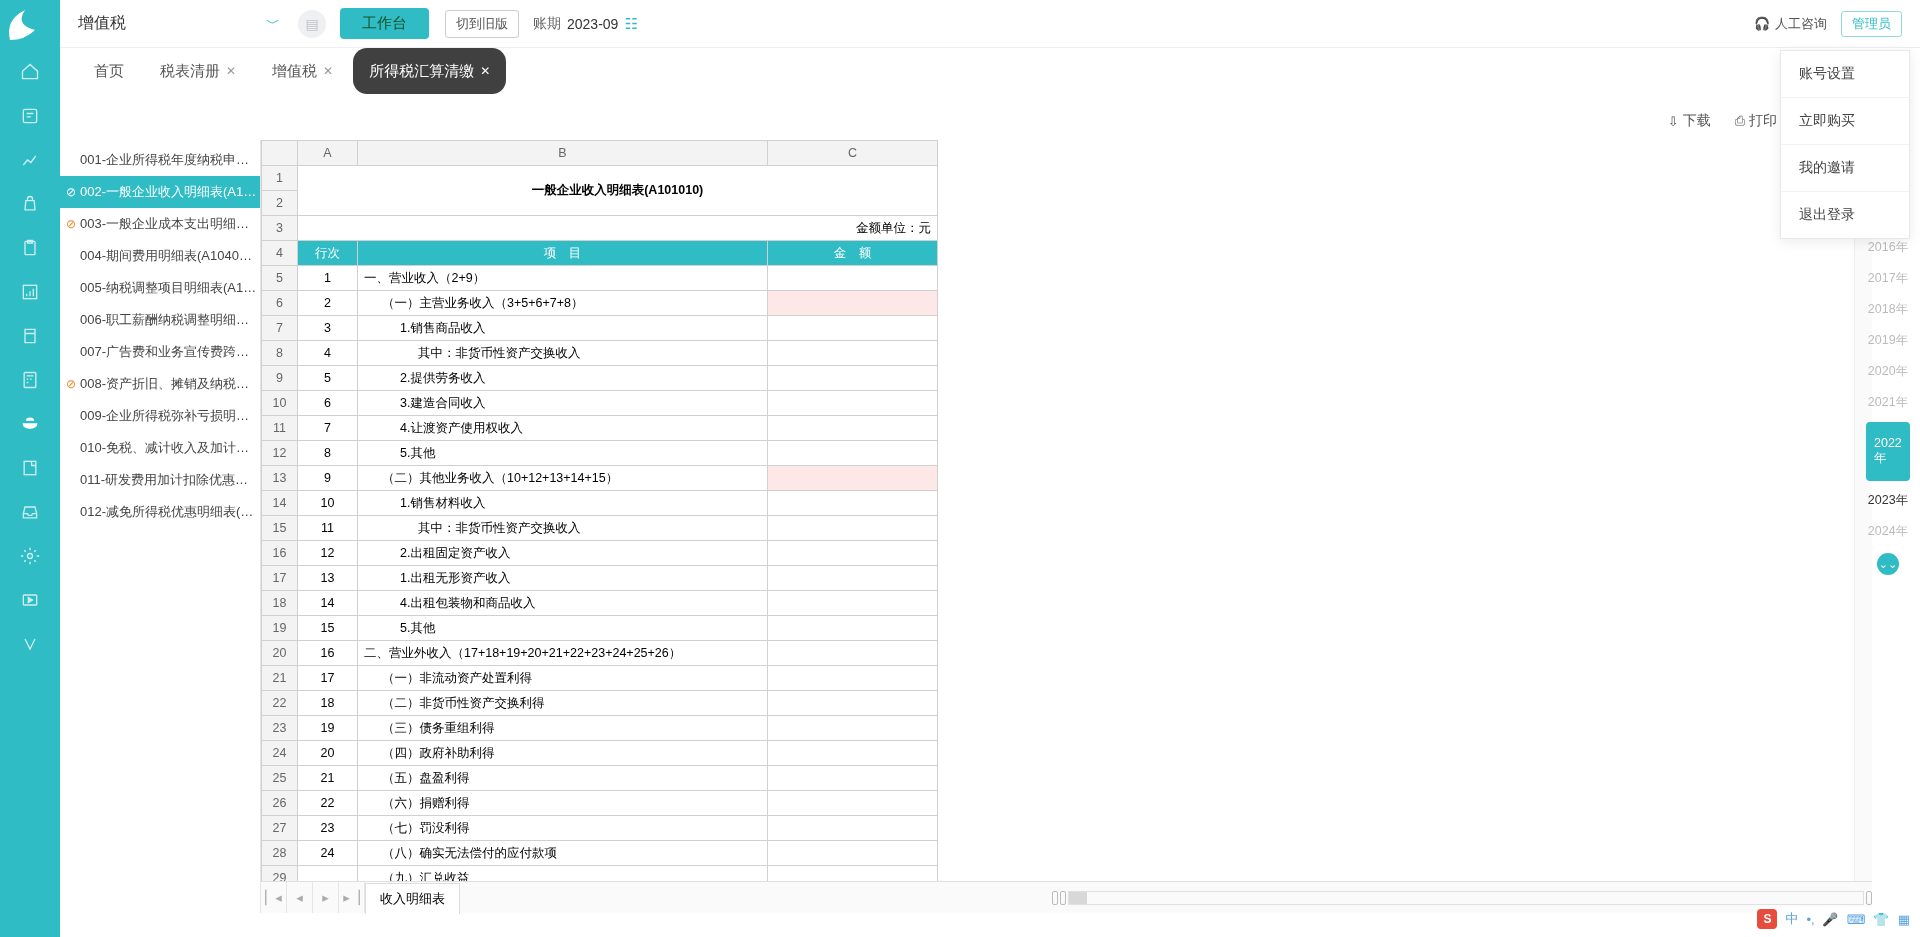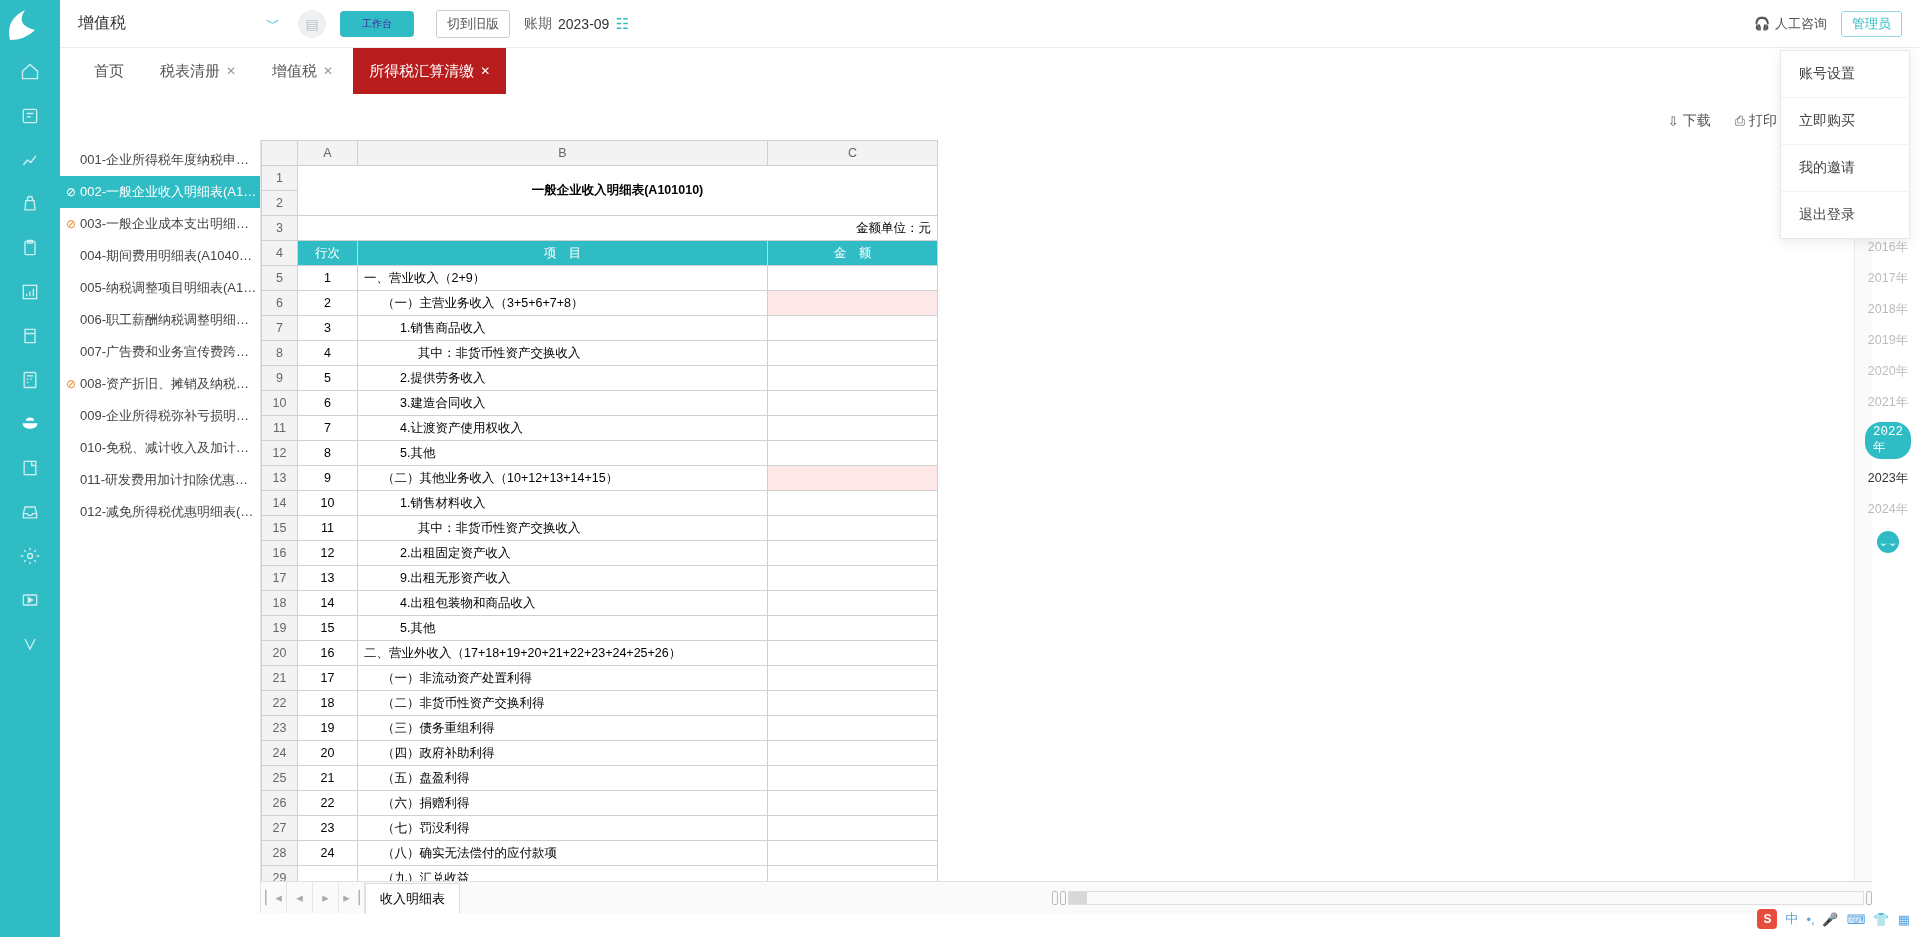--- a/index.html
+++ b/index.html
@@ -10,34 +10,34 @@
 .rail .logo { width:60px; height:50px; display:flex; align-items:center; justify-content:center; color:#fff; font-size:22px; }
 .rail .ri { width:60px; height:44px; display:flex; align-items:center; justify-content:center; color:#e8f8f9; opacity:.85; font-size:18px; }
 .rail .ri.active { color:#fff; opacity:1; }
 .rail .ri svg { width:20px; height:20px; fill:none; stroke:currentColor; stroke-width:1.6; }
 
 
 .topbar { position:absolute; left:60px; top:0; right:0; height:48px; display:flex; align-items:center; padding:0 18px; border-bottom:1px solid #eee; background:#fff; }
 .brand-sel { font-size:16px; color:#333; min-width:220px; display:flex; align-items:center; }
 .brand-sel .chev { color:#2fbcc4; margin-left:auto; margin-right:18px; font-size:14px; }
 .circ-btn { width:28px; height:28px; border-radius:50%; background:#eef0f2; color:#bfc4c9; display:flex; align-items:center; justify-content:center; font-size:14px; margin-right:14px; }
-.btn-workbench { background:#2fbcc4; color:#4c1d95; border:none; border-radius:4px; padding:6px 22px; font-size:10px; margin-right:22px; }
+.btn-workbench { background:#2fbcc4; color:#14532d; border:none; border-radius:4px; padding:6px 22px; font-size:15px; margin-right:16px; }
 .btn-outline { border:1px solid #ccc; background:#fff; color:#555; border-radius:3px; padding:4px 10px; font-size:13px; margin-right:14px; }
 .period-label { font-size:14px; color:#666; margin-right:6px; }
 .period-val { font-size:14px; color:#333; margin-right:6px; }
 .cal-ico { color:#2fbcc4; font-size:15px; }
 .top-right { margin-left:auto; display:flex; align-items:center; gap:14px; }
 .support { display:flex; align-items:center; gap:4px; font-size:13px; color:#555; }
 .admin-btn { border:1px solid #8fd8dc; color:#2fbcc4; border-radius:3px; padding:3px 10px; font-size:13px; }
 
 
 .tabs { position:absolute; left:60px; top:48px; right:0; height:46px; display:flex; align-items:center; padding-left:18px; gap:4px; background:#fff; }
 .tab { padding:0 16px; height:46px; display:flex; align-items:center; font-size:15px; color:#555; gap:6px; }
 .tab .x { font-size:12px; color:#999; }
-.tab.active { background:#b91c1c; color:#fff; }
+.tab.active { background:#404040; color:#fff;border-radius:14px; }
 .tab.active .x { color:#fff; }
 
 
 .content { position:absolute; left:60px; top:94px; right:48px; bottom:0; }
 
 
 .warnrow { display:flex; align-items:flex-start; padding:14px 18px 10px; }
 .warn { color:#e05050; font-size:13px; line-height:1.5; max-width:820px; }
 .tool-actions { margin-left:auto; display:flex; gap:24px; align-items:center; padding-top:4px; padding-right:10px; }
 .ta { font-size:14px; color:#555; display:flex; align-items:center; gap:4px; }
@@ -76,21 +76,21 @@
 .sf-tab { border:1px solid #ddd; border-bottom:none; background:#fff; padding:0 14px; line-height:30px; margin-left:0; position:relative; top:1px; }
 .sf-scroll { margin-left:auto; display:flex; align-items:center; width:820px; height:18px; }
 .sf-scroll .dot { width:6px; border:1px solid #bbb; border-radius:2px; height:14px; }
 .sf-scroll .track { flex:1; height:14px; border:1px solid #e0e0e0; margin:0 2px; position:relative; }
 .sf-scroll .thumb { position:absolute; left:0; top:0; width:18px; height:12px; background:#d8d8d8; }
 
 
 .year-rail { position:absolute; right:10px; top:236px; width:44px; display:flex; flex-direction:column; gap:8px; align-items:center; }
 .yr { font-size:12.5px; color:#bbb; padding:3px 0; }
 .yr.current { color:#333; font-weight:500; }
-.yr.sel { background:#2fbcc4; color:#fff; border-radius:16px; padding:3px 8px;font-family:Liberation Mono, monospace; }
+.yr.sel { background:#2fbcc4; color:#fff; border-radius:4px; padding:14px 8px; }
 .yr-more { width:22px; height:22px; background:#2fbcc4; color:#fff; border-radius:50%; display:flex; align-items:center; justify-content:center; font-size:11px; margin-top:2px; }
 
 
 .admin-menu { position:absolute; right:10px; top:50px; width:130px; background:#fff; border:1px solid #e8e8e8; box-shadow:0 3px 12px rgba(0,0,0,.08); z-index:50; }
 .admin-menu div { padding:14px 18px; font-size:14px; color:#444; border-bottom:1px solid #f2f2f2; }
 .admin-menu div:last-child { border-bottom:none; }
 
 
 .vscroll { position:absolute; right:0; top:48px; bottom:0; width:18px; background:#fafafa; border-left:1px solid #eee; }
 .vscroll .vthumb { position:absolute; left:2px; top:8px; width:12px; height:160px; background:transparent; }
@@ -387,21 +387,21 @@
               </tr>
               <tr>
                 <td class="rowh">16</td>
                 <td class="rn">12</td>
                 <td class="desc" style="padding-left: 42px;">2.出租固定资产收入</td>
                 <td class="amt"></td>
               </tr>
               <tr>
                 <td class="rowh">17</td>
                 <td class="rn">13</td>
-                <td class="desc" style="padding-left: 42px;">9.出租无形资产收入</td>
+                <td class="desc" style="padding-left: 42px;">1.出租无形资产收入</td>
                 <td class="amt"></td>
               </tr>
               <tr>
                 <td class="rowh">18</td>
                 <td class="rn">14</td>
                 <td class="desc" style="padding-left: 42px;">4.出租包装物和商品收入</td>
                 <td class="amt"></td>
               </tr>
               <tr>
                 <td class="rowh">19</td>

